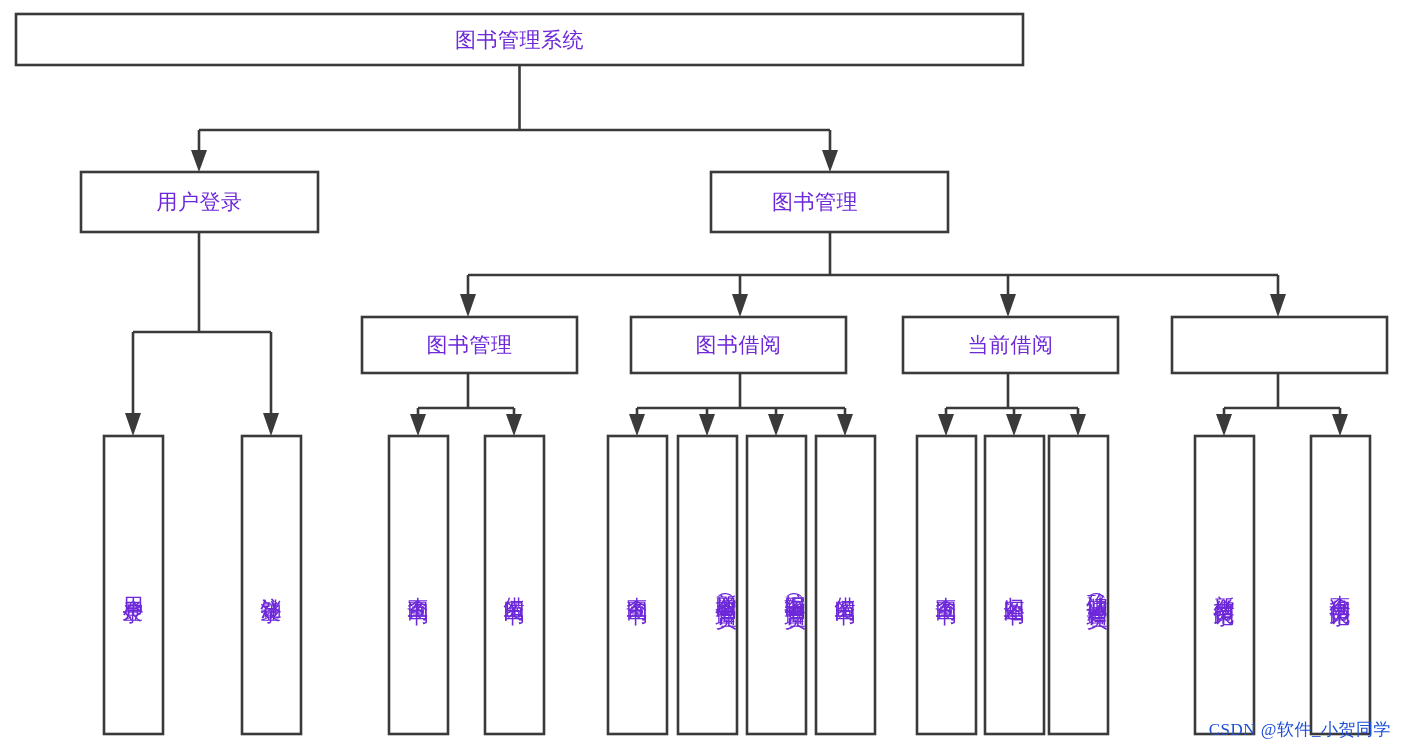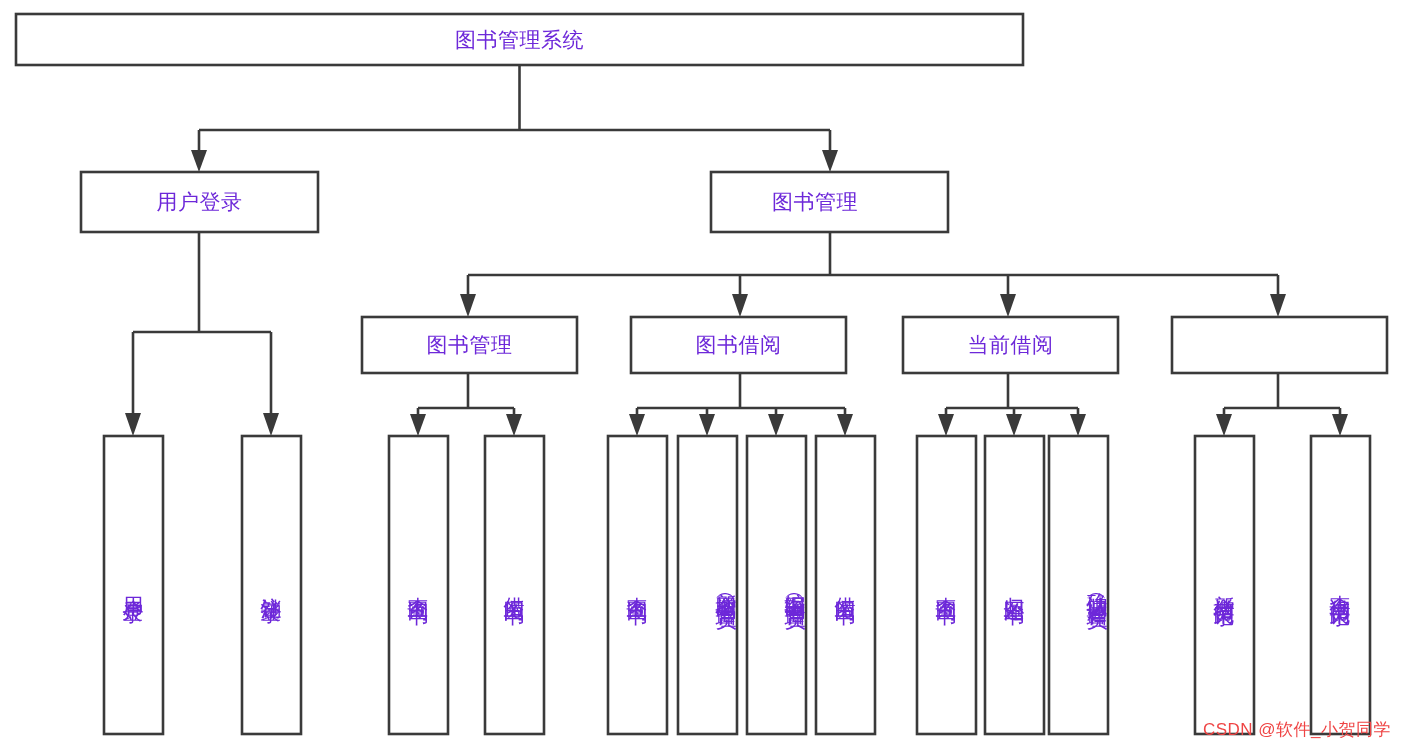--- a/index.html
+++ b/index.html
@@ -69,22 +69,22 @@
   }
   .label-vertical.v-center {
     align-items: center;
     padding-top: 0;
   }
   .watermark {
     position: absolute;
     right: 14px;
     bottom: 6px;
     font-size: 17px;
-    color: #ef4444;
-    font-family: Liberation Sans, sans-serif;
+    color: #1d4ed8;
+    font-family: Liberation Serif, serif;
     letter-spacing: 0.5px;
     white-space: nowrap;
     pointer-events: none;
   }
 </style>
 </head>
 <body>
 
 <div id="diagram-root">
 

